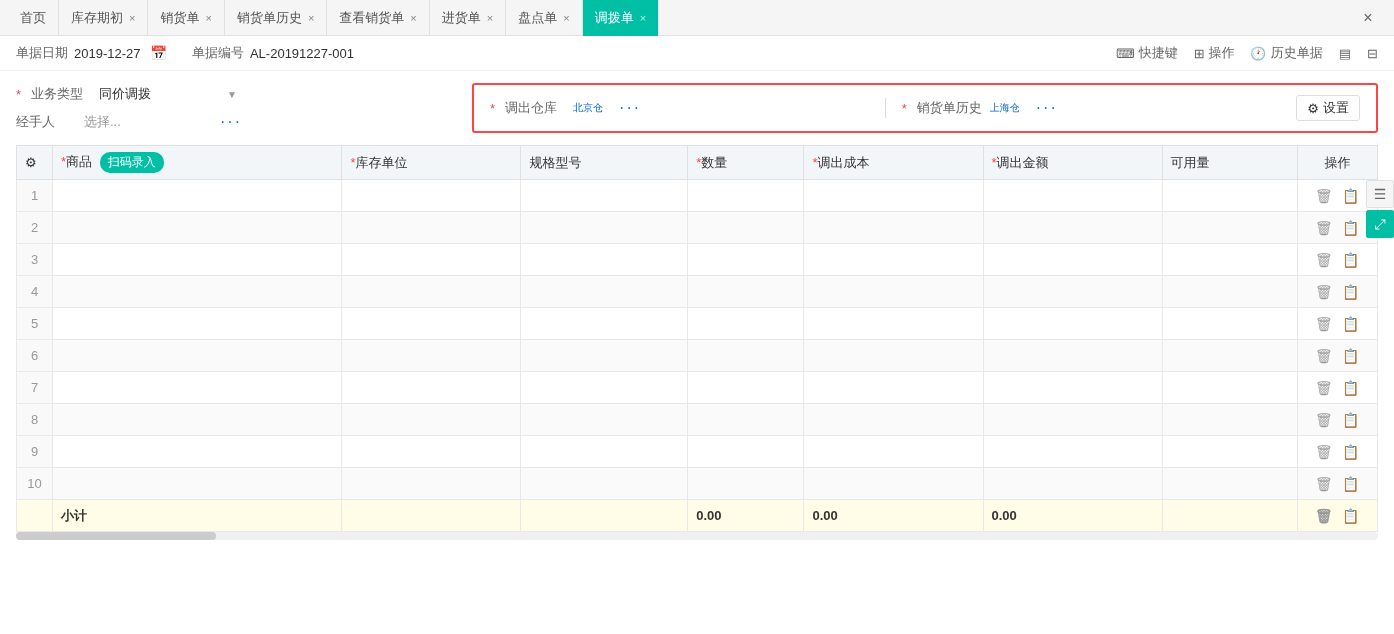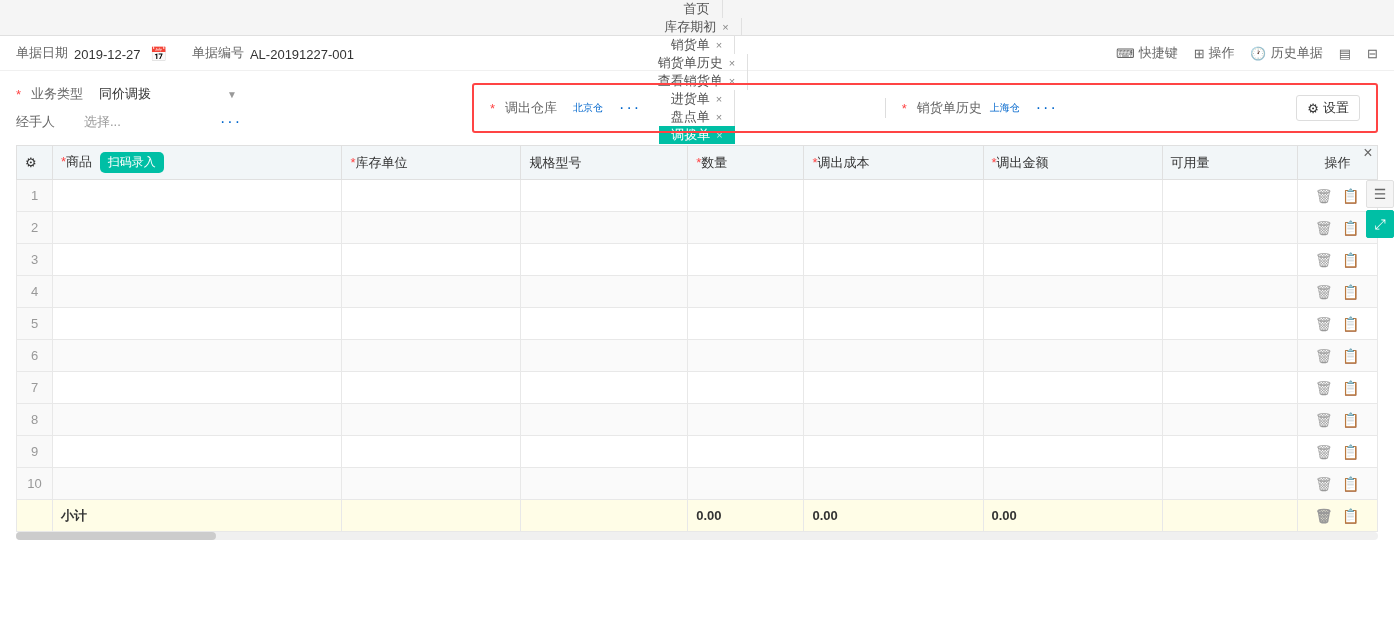--- a/index.html
+++ b/index.html
@@ -6,21 +6,20 @@
     body { background: #fff; color: #333; width: 1394px; overflow-x: hidden; }
 
     
     .tab-bar {
       display: flex;
       align-items: center;
       border-bottom: 1px solid #e0e0e0;
       background: #f5f5f5;
       height: 36px;
       padding: 0 8px;
-      flex-direction: column;
     }
     .tab-item {
       display: flex;
       align-items: center;
       padding: 0 12px;
       height: 36px;
       cursor: pointer;
       color: #555;
       font-size: 13px;
       border-right: 1px solid #e0e0e0;
@@ -61,21 +60,21 @@
     
     .header-info {
       display: flex;
       align-items: center;
       padding: 8px 16px;
       gap: 24px;
       border-bottom: 1px solid #f0f0f0;
     }
     .header-info-item {
       display: flex;
-      align-items: flex-end;
+      align-items: center;
       gap: 6px;
     }
     .header-toolbar {
       margin-left: auto;
       display: flex;
       align-items: center;
       gap: 16px;
       color: #666;
     }
     .toolbar-btn {
@@ -226,21 +225,21 @@
       color: #999;
       margin: 0 3px;
       font-size: 14px;
     }
 
     
     .scan-btn {
       background: #00bfa5;
       color: #fff;
       border: none;
-      border-radius: 5px;
+      border-radius: 10px;
       padding: 2px 8px;
       cursor: pointer;
       font-size: 12px;
       margin-left: 4px;
     }
 
     
     .gear-header {
       text-align: center;
       width: 36px;

